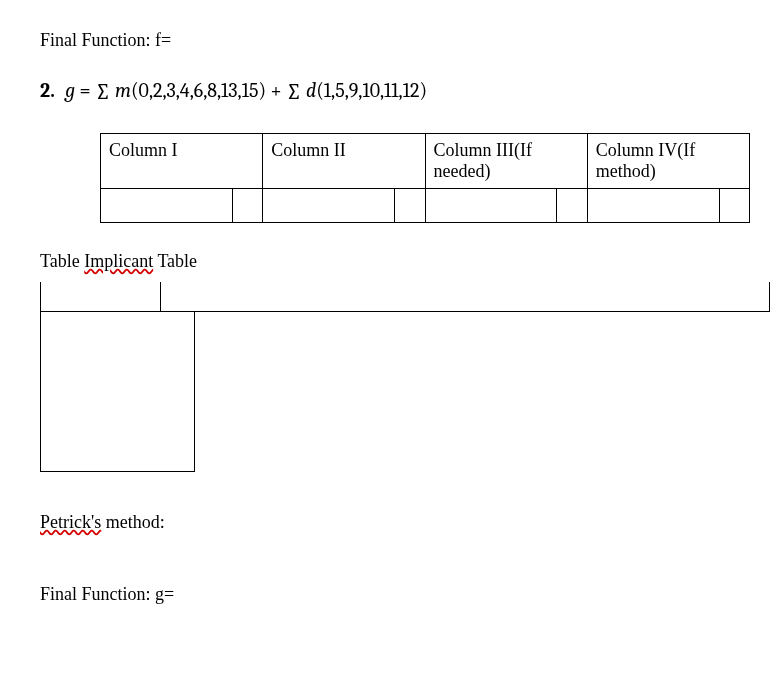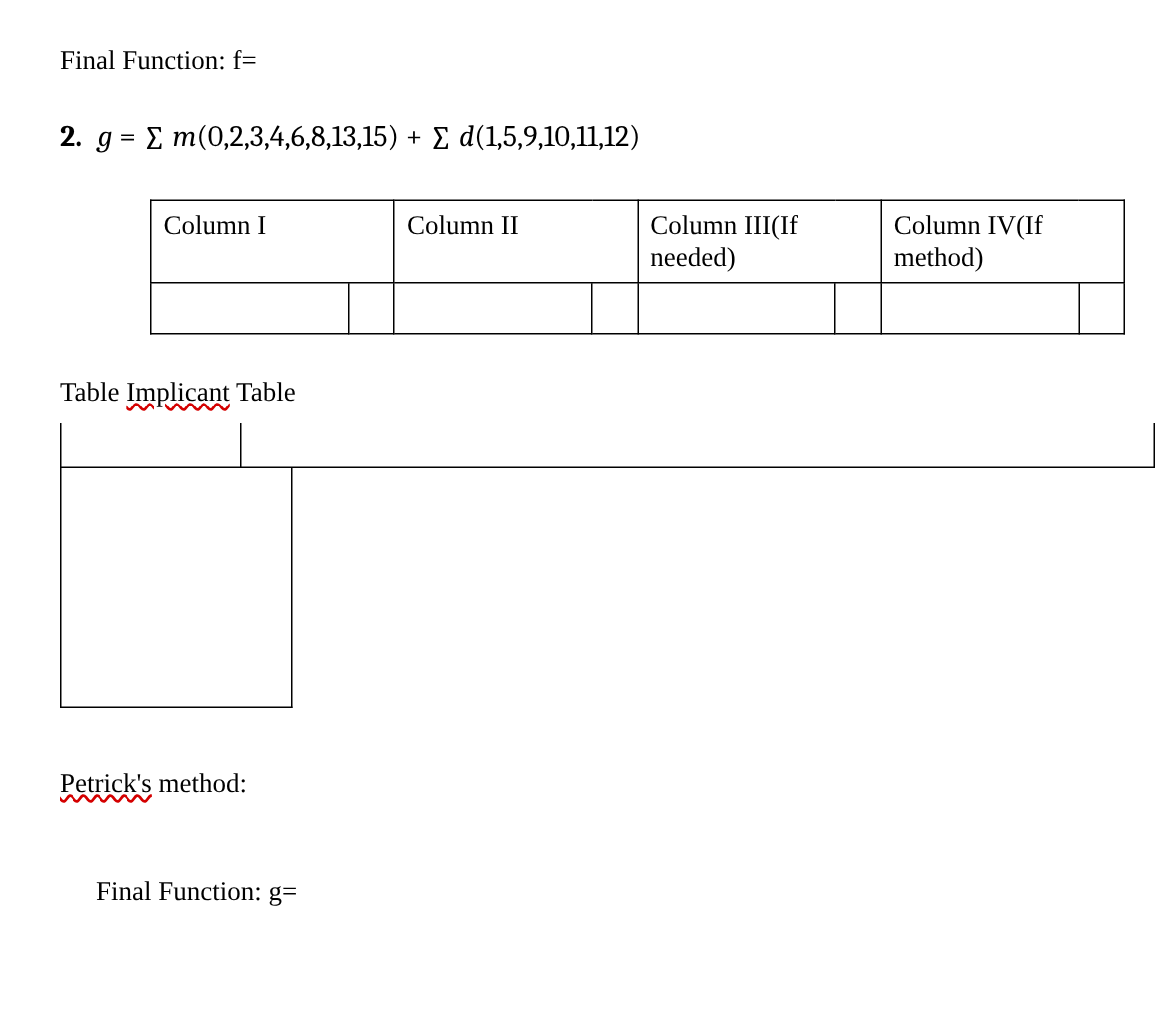--- a/index.html
+++ b/index.html
@@ -115,21 +115,20 @@
       position: relative;
       height: 200px;
     }
     .petricks {
       margin-top: 30px;
       margin-bottom: 51px;
       font-size: 18px;
     }
     .final-function-bottom {
       font-size: 18px;
-      margin-left: 24px;
     }
   </style>
 </head>
 <body>
 
 <div class="final-function-top">Final Function: f=</div>
 
 <div class="problem-line">
   <span class="problem-number">2.</span>
   <span class="math-italic">g</span>

